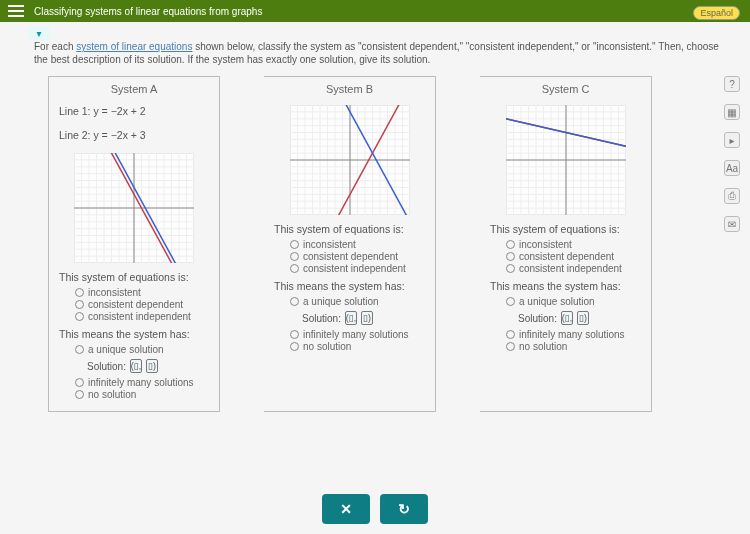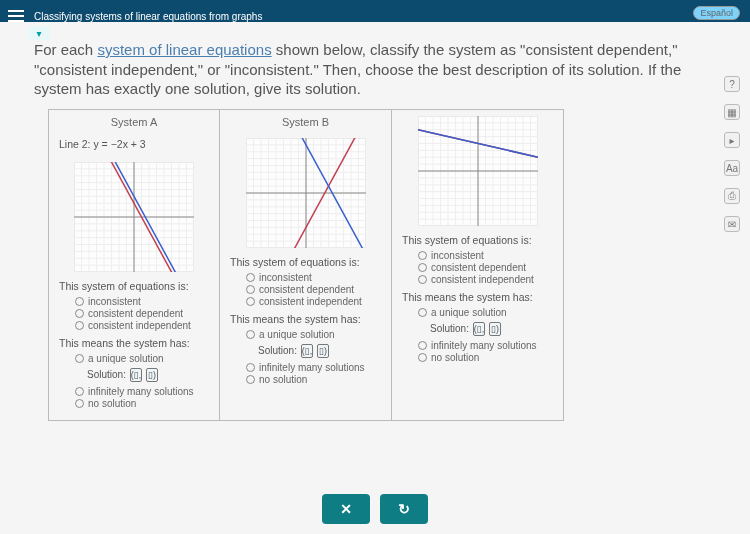--- a/index.html
+++ b/index.html
@@ -1,24 +1,24 @@
 <!DOCTYPE html>
 <html><head>
 <meta charset="utf-8">
 <style>
   * { box-sizing: border-box; margin: 0; padding: 0; }
   body { font-family: Arial, sans-serif; font-size: 11px; color: #555; background: #f5f5f5; width: 750px; height: 534px; overflow: hidden; position: relative; }
-  .topbar { background: #0c4a6e; color: #fff; height: 22px; display: flex; align-items: flex-end; padding: 0 8px; font-size: 10px; }
+  .topbar { background: #4d7c0f; color: #fff; height: 22px; display: flex; align-items: center; padding: 0 8px; font-size: 10px; }
   .topbar .menu { width: 16px; height: 12px; display: flex; flex-direction: column; justify-content: space-between; margin-right: 10px; }
   .topbar .menu span { display:block; height:2px; background:#fff; }
-  .espanol { position: absolute; top: 6px; right: 10px; border: 1px solid #999; border-radius: 10px; padding: 1px 6px; font-size: 9px; color: #666; background: #7dd3fc; }
+  .espanol { position: absolute; top: 6px; right: 10px; border: 1px solid #999; border-radius: 10px; padding: 1px 6px; font-size: 9px; color: #666; background: #fde047; }
   .chev { width: 22px; height: 14px; background: #e8f7f8; color:#00a0a8; display:flex; align-items:center; justify-content:center; margin: 4px 0 0 28px; border-radius: 2px; font-size: 10px; }
-  .instr { padding: 0 28px 6px 34px; color: #555; line-height: 1.3; font-size: 15px; }
+  .instr { padding: 0 28px 6px 34px; color: #555; line-height: 1.3; font-size: 10px; }
   .instr a { color: #4a7faf; text-decoration: underline; }
-  .panels { display: flex; margin: 4px 0 0 48px; }
+  .panels { display: flex; margin: 4px 0 0 48px; gap: 44px; }
   .panel { border: 1px solid #bbb; width: 172px; padding: 6px 10px 10px; }
   .panel + .panel { border-left: none; }
   .panel-title { text-align: center; color: #666; margin-bottom: 10px; font-size: 11px; }
   .eq { color: #555; margin-bottom: 12px; font-size: 10.5px; }
   .graphwrap { display:flex; justify-content:center; margin-bottom: 8px;}
   svg.graph { width: 120px; height: 110px; }
   .q { color: #555; margin: 6px 0 4px; font-size: 10.5px; }
   .opts { padding-left: 16px; }
   .opt { display:flex; align-items:center; gap:4px; color:#666; font-size: 10px; margin: 1px 0; }
   .radio { width: 9px; height: 9px; border: 1px solid #888; border-radius: 50%; flex-shrink:0; }
@@ -45,20 +45,21 @@
 <div class="espanol">Español</div>
 <div class="chev">▾</div>
 
 <div class="instr">
   <span>For each </span><a href="#">system of linear equations</a><span> shown below, classify the system as "consistent dependent," "consistent independent," or "inconsistent." Then, choose the best description of its solution. If the system has exactly one solution, give its solution.</span>
 </div>
 
 <div class="panels" id="panels">
   <div class="panel">
     <div class="panel-title">System A</div>
+    <div class="eq">Line 1: <span>y = −2x + 2</span></div>
     <div class="eq">Line 2: y = −2x + 3</div>
     <div class="graphwrap">
         <svg class="graph" viewBox="0 0 120 110">
           <rect x="0" y="0" width="120" height="110" fill="#fdfdfd" stroke="#ccc"></rect>
           <line x1="0" y1="0" x2="0" y2="110" stroke="#eee"></line>
           <line x1="7.5" y1="0" x2="7.5" y2="110" stroke="#eee"></line>
           <line x1="15" y1="0" x2="15" y2="110" stroke="#eee"></line>
           <line x1="22.5" y1="0" x2="22.5" y2="110" stroke="#eee"></line>
           <line x1="30" y1="0" x2="30" y2="110" stroke="#eee"></line>
           <line x1="37.5" y1="0" x2="37.5" y2="110" stroke="#eee"></line>
@@ -211,20 +212,21 @@
           <span class="radio"></span>
           <span>infinitely many solutions</span>
         </div>
         <div class="opt">
           <span class="radio"></span>
           <span>no solution</span>
         </div>
       </div>
   </div>
   <div class="panel">
+    <div class="panel-title">System C</div>
     <div class="graphwrap">
         <svg class="graph" viewBox="0 0 120 110">
           <rect x="0" y="0" width="120" height="110" fill="#fdfdfd" stroke="#ccc"></rect>
           <line x1="0" y1="0" x2="0" y2="110" stroke="#eee"></line>
           <line x1="7.5" y1="0" x2="7.5" y2="110" stroke="#eee"></line>
           <line x1="15" y1="0" x2="15" y2="110" stroke="#eee"></line>
           <line x1="22.5" y1="0" x2="22.5" y2="110" stroke="#eee"></line>
           <line x1="30" y1="0" x2="30" y2="110" stroke="#eee"></line>
           <line x1="37.5" y1="0" x2="37.5" y2="110" stroke="#eee"></line>
           <line x1="45" y1="0" x2="45" y2="110" stroke="#eee"></line>

